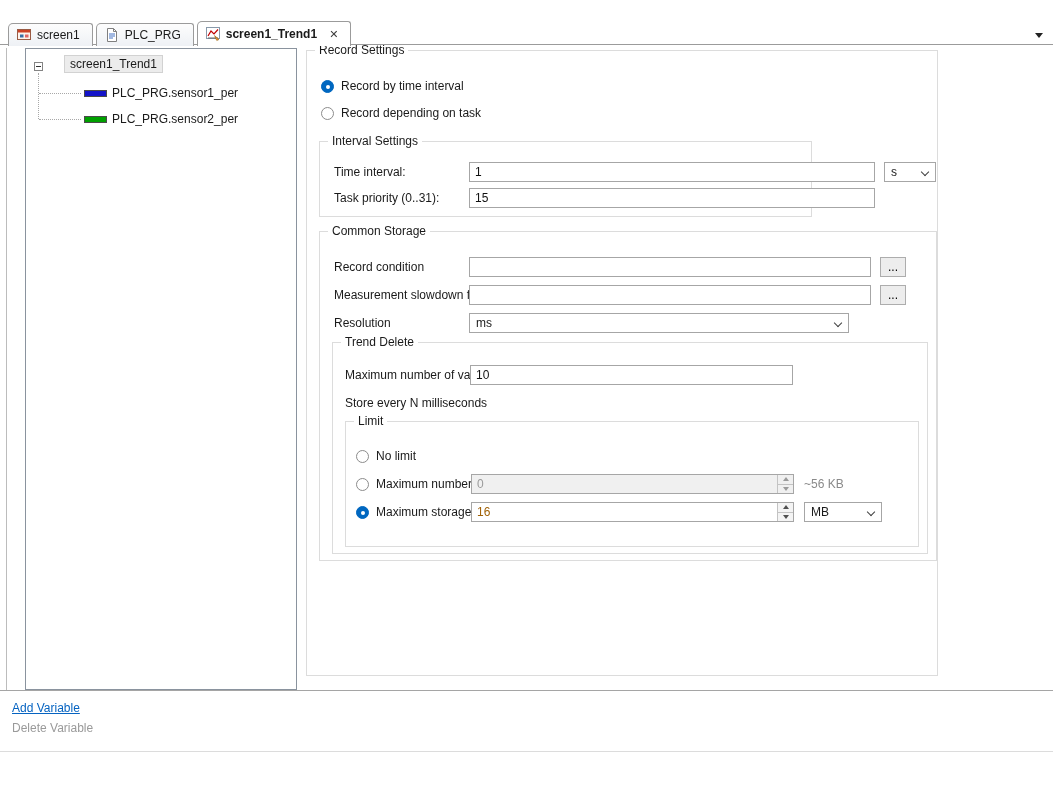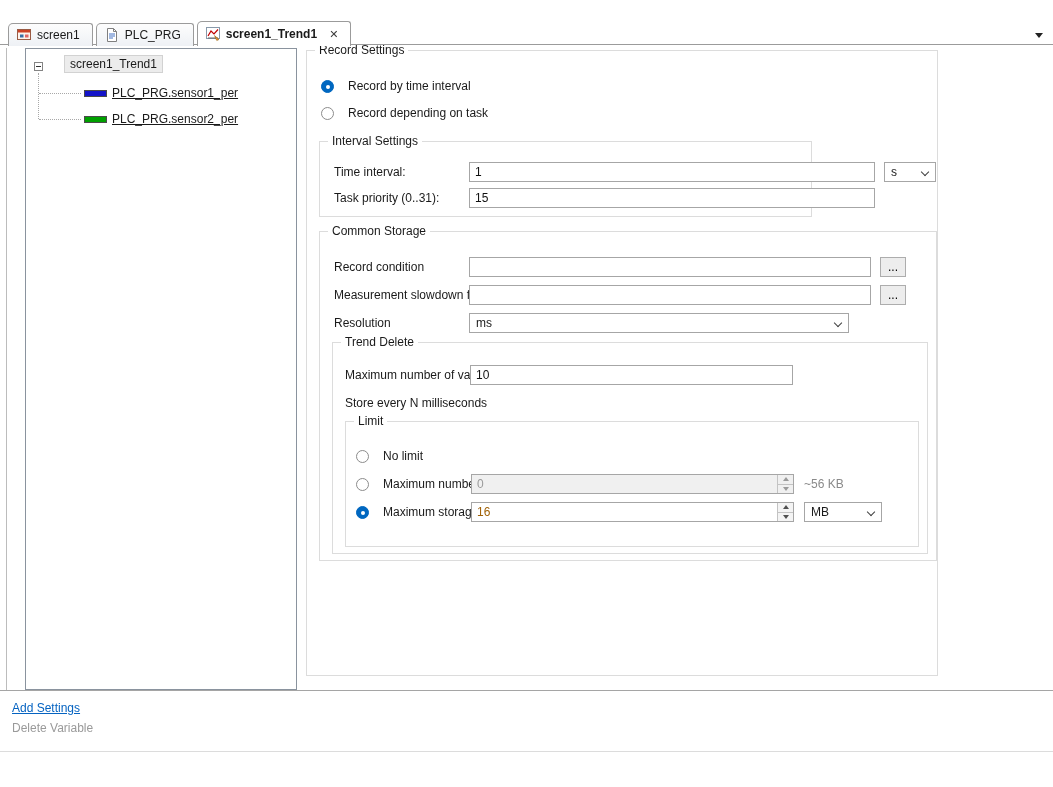--- a/index.html
+++ b/index.html
@@ -27,29 +27,29 @@
 
   .vline-left { left:6px; top:48px; width:1px; height:642px; background:#bcbcbc; }
 
   
   .tree { position:absolute; left:25px; top:48px; width:272px; height:642px; border:1px solid #8a939e; background:#fff; }
   .expander { position:absolute; width:9px; height:9px; border:1px solid #848484; background:#fff; cursor:pointer; }
   .expander::after { content:""; position:absolute; left:1px; right:1px; top:3px; height:1px; background:#333; }
   .tree-vline { position:absolute; left:12px; top:24px; width:1px; height:46px; border-left:1px dotted #a8a8a8; }
   .tree-hline { position:absolute; height:1px; border-top:1px dotted #a8a8a8; }
   .tree-root-label { position:absolute; background:#ececec; border:1px solid #d2d2d2; padding:1px 5px; line-height:14px; cursor:default; }
-  .tree-item { position:absolute; line-height:20px; cursor:default; white-space:nowrap;text-decoration:underline; }
+  .tree-item { position:absolute; line-height:20px; cursor:default; white-space:nowrap; }
   .swatch { position:absolute; width:23px; height:7px; border:1px solid #4a4a4a; }
 
   
   .group { position:absolute; border:1px solid #dcdcdc; background:transparent; }
   .group-title { position:absolute; top:-8px; left:8px; background:#fff; padding:0 4px; white-space:nowrap; color:#1a1a1a; }
 
   .row-label { position:absolute; line-height:20px; white-space:nowrap; }
-  .radio-row { position:absolute; display:flex; align-items:center; gap:14px; height:16px; cursor:default; }
+  .radio-row { position:absolute; display:flex; align-items:center; gap:7px; height:16px; cursor:default; }
   .radio { width:13px; height:13px; border-radius:50%; border:1px solid #8c8c8c; background:#fff; flex:0 0 auto; position:relative; cursor:pointer; }
   .radio.checked { border-color:#0067c0; background:#0067c0; }
   .radio.checked::after { content:""; position:absolute; left:4px; top:4px; width:4px; height:4px; background:#fff; border-radius:50%; }
 
   .tb { position:absolute; height:20px; border:1px solid #a6a6a6; background:#fff; font:inherit; padding:0 5px; color:#111; }
   .combo { position:absolute; height:20px; border:1px solid #a6a6a6; background:#fff; display:flex; align-items:center; padding:0 20px 0 6px; cursor:pointer; }
   .combo .chev { position:absolute; right:7px; top:6px; width:6px; height:6px; border-right:1px solid #404040; border-bottom:1px solid #404040; transform:rotate(45deg); }
 
   .spinbox { position:absolute; height:20px; border:1px solid #a6a6a6; background:#fff; }
   .spinbox input { position:absolute; left:0; top:0; width:100%; height:100%; border:none; background:transparent; font:inherit; padding:0 20px 0 5px; color:#a16207; }
@@ -225,17 +225,17 @@
           <div class="combo" style="left:458px;top:80px;width:78px;">
             <span>MB</span>
             <span class="chev"></span>
           </div>
         </div>
       </div>
     </div>
   </div>
 
   <div class="splitter"></div>
-  <a class="link" style="left:12px;top:701px;" href="#">Add Settings</a>
+  <a class="link" style="left:12px;top:701px;" href="#">Add Variable</a>
   <div class="disabled-text" style="left:12px;top:721px;">Delete Variable</div>
   <div class="bottom-line"></div>
 
 </div>
 
 </body></html>

